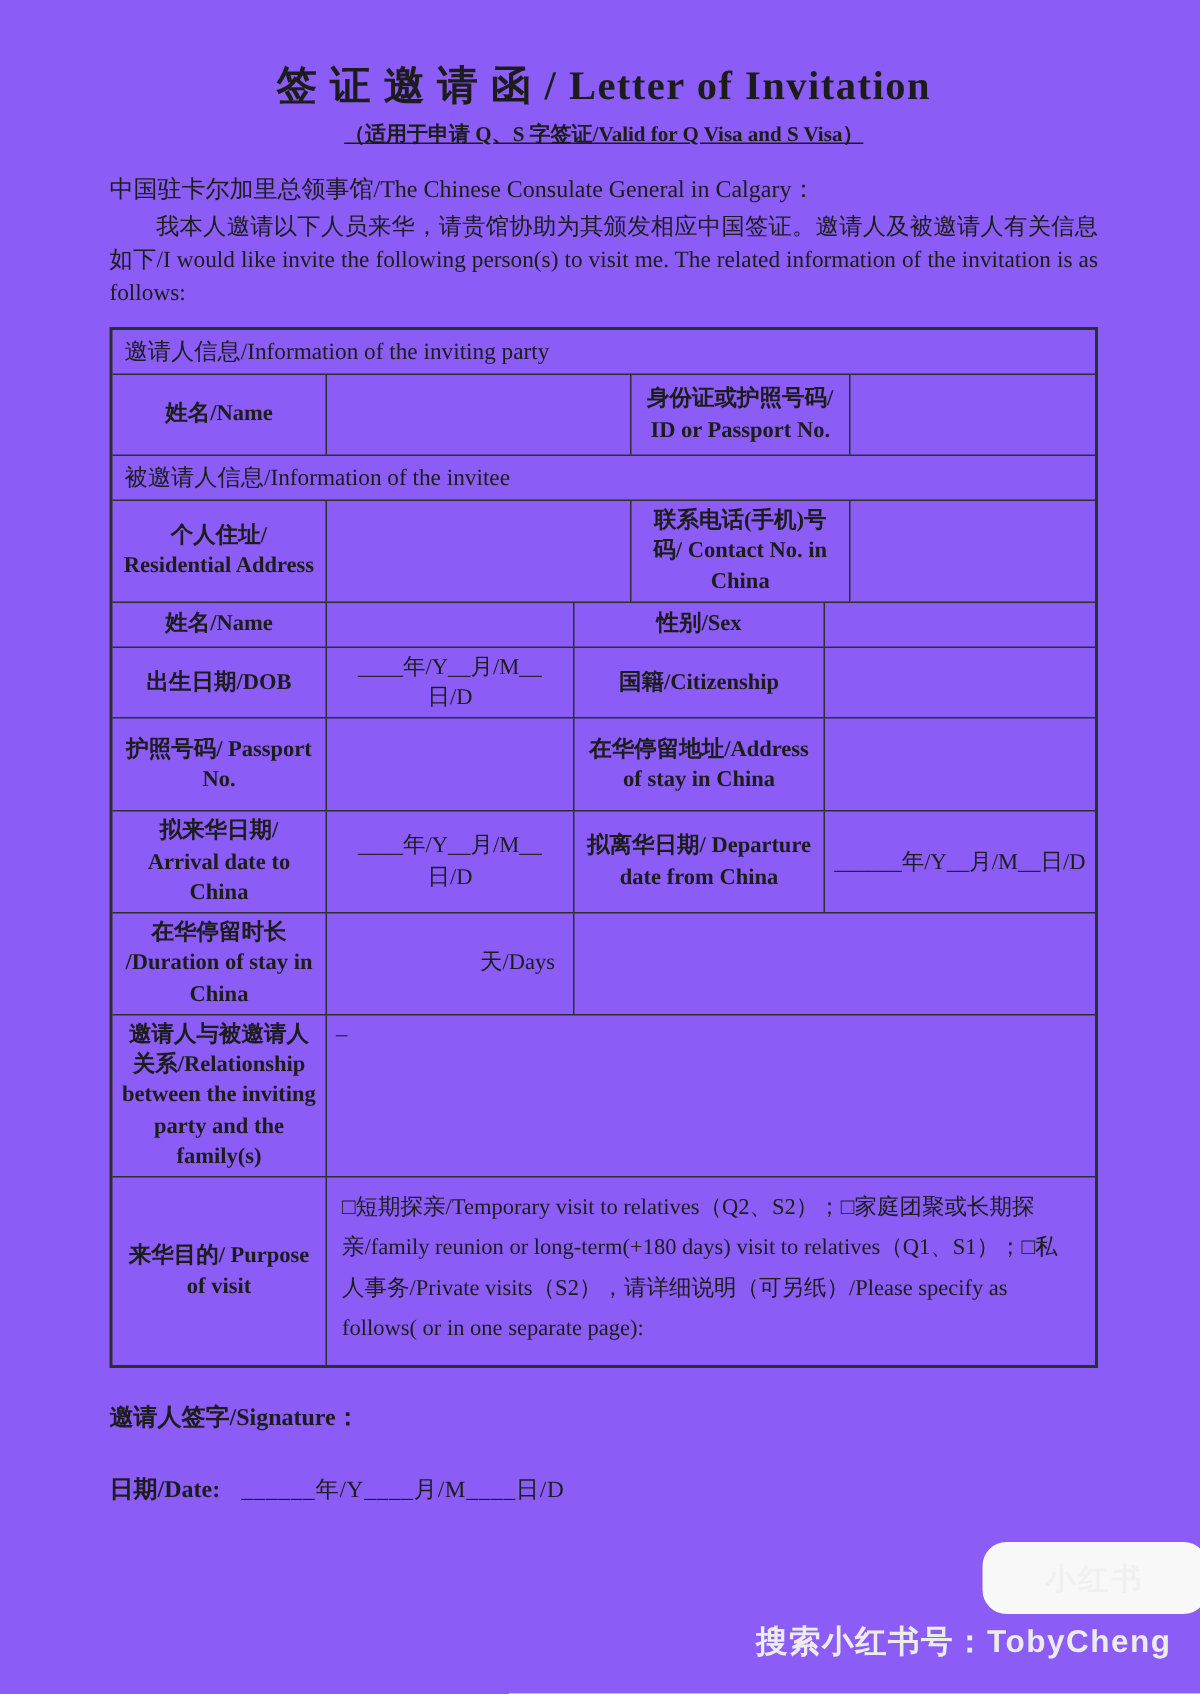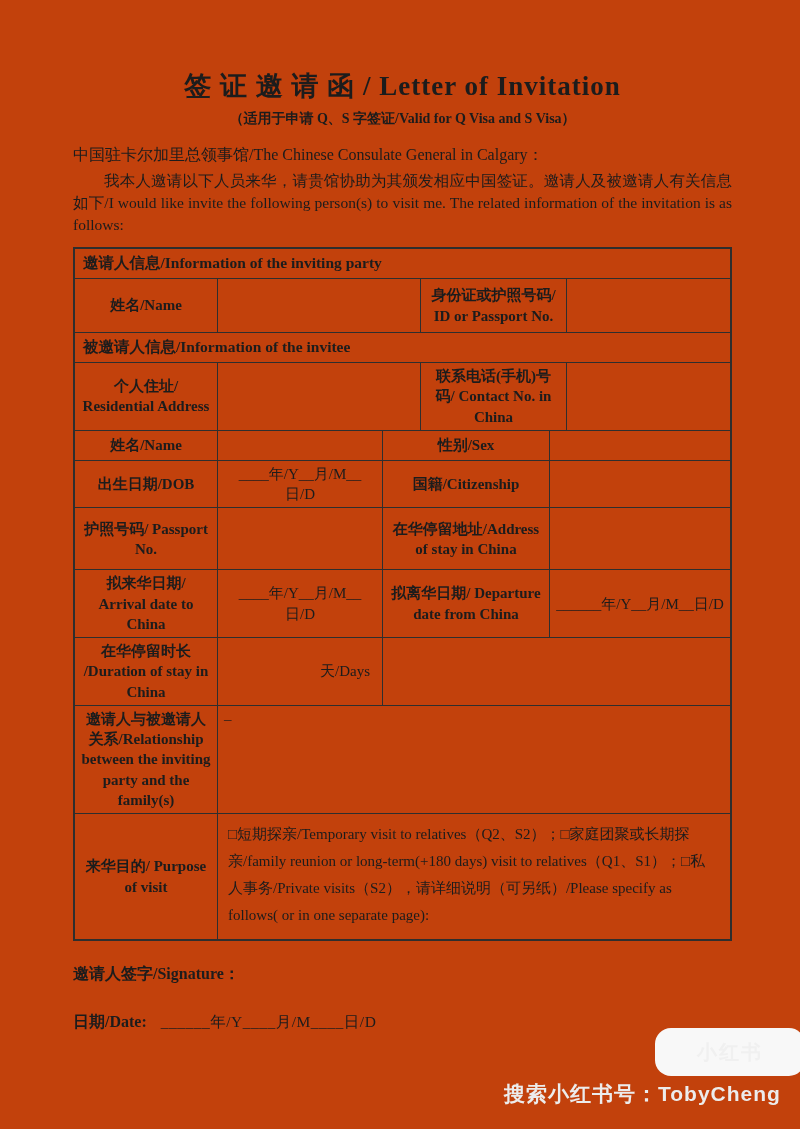--- a/index.html
+++ b/index.html
@@ -6,36 +6,37 @@
   html, body { background: #ffffff; }
   body {
     width: 800px; height: 1129px;
     font-family: "Liberation Serif", "DejaVu Serif", serif;
     color: #1c1c1c;
     position: relative;
     overflow: hidden;
   }
   .page {
     position: absolute; inset: 0;
-    padding: 68px 68px 0 73px;
-    background: #c2410c;
+    padding: 39px 68px 0 73px;
+    background: #8b5cf6;
   }
 
   
   .doc-title {
     text-align: center;
     font-size: 27px;
     font-weight: bold;
     letter-spacing: 1px;
   }
   .doc-subtitle {
     text-align: center;
     font-size: 14px;
     font-weight: bold;
     margin-top: 6px;
+    text-decoration: underline;
   }
   .addressee {
     font-size: 16px;
     font-weight: normal;
     margin-top: 17px;
   }
   .intro {
     font-size: 15.5px;
     line-height: 1.42;
     text-indent: 2em;
@@ -66,21 +67,21 @@
     text-align: center;
     line-height: 1.35;
   }
   .cell:first-child { border-left: none; }
   .label { font-weight: bold; }
   .sec-head {
     min-height: 29px;
     display: flex;
     align-items: center;
     padding: 2px 8px;
-    font-weight: bold;
+    font-weight: normal;
     font-size: 15.5px;
   }
   .v-topleft { align-items: flex-start; justify-content: flex-start; text-align: left; }
   .v-right   { justify-content: flex-end; padding-right: 12px; }
   .purpose-text {
     align-items: flex-start;
     justify-content: flex-start;
     text-align: left;
     padding: 7px 10px 10px 10px;
     line-height: 1.8;

